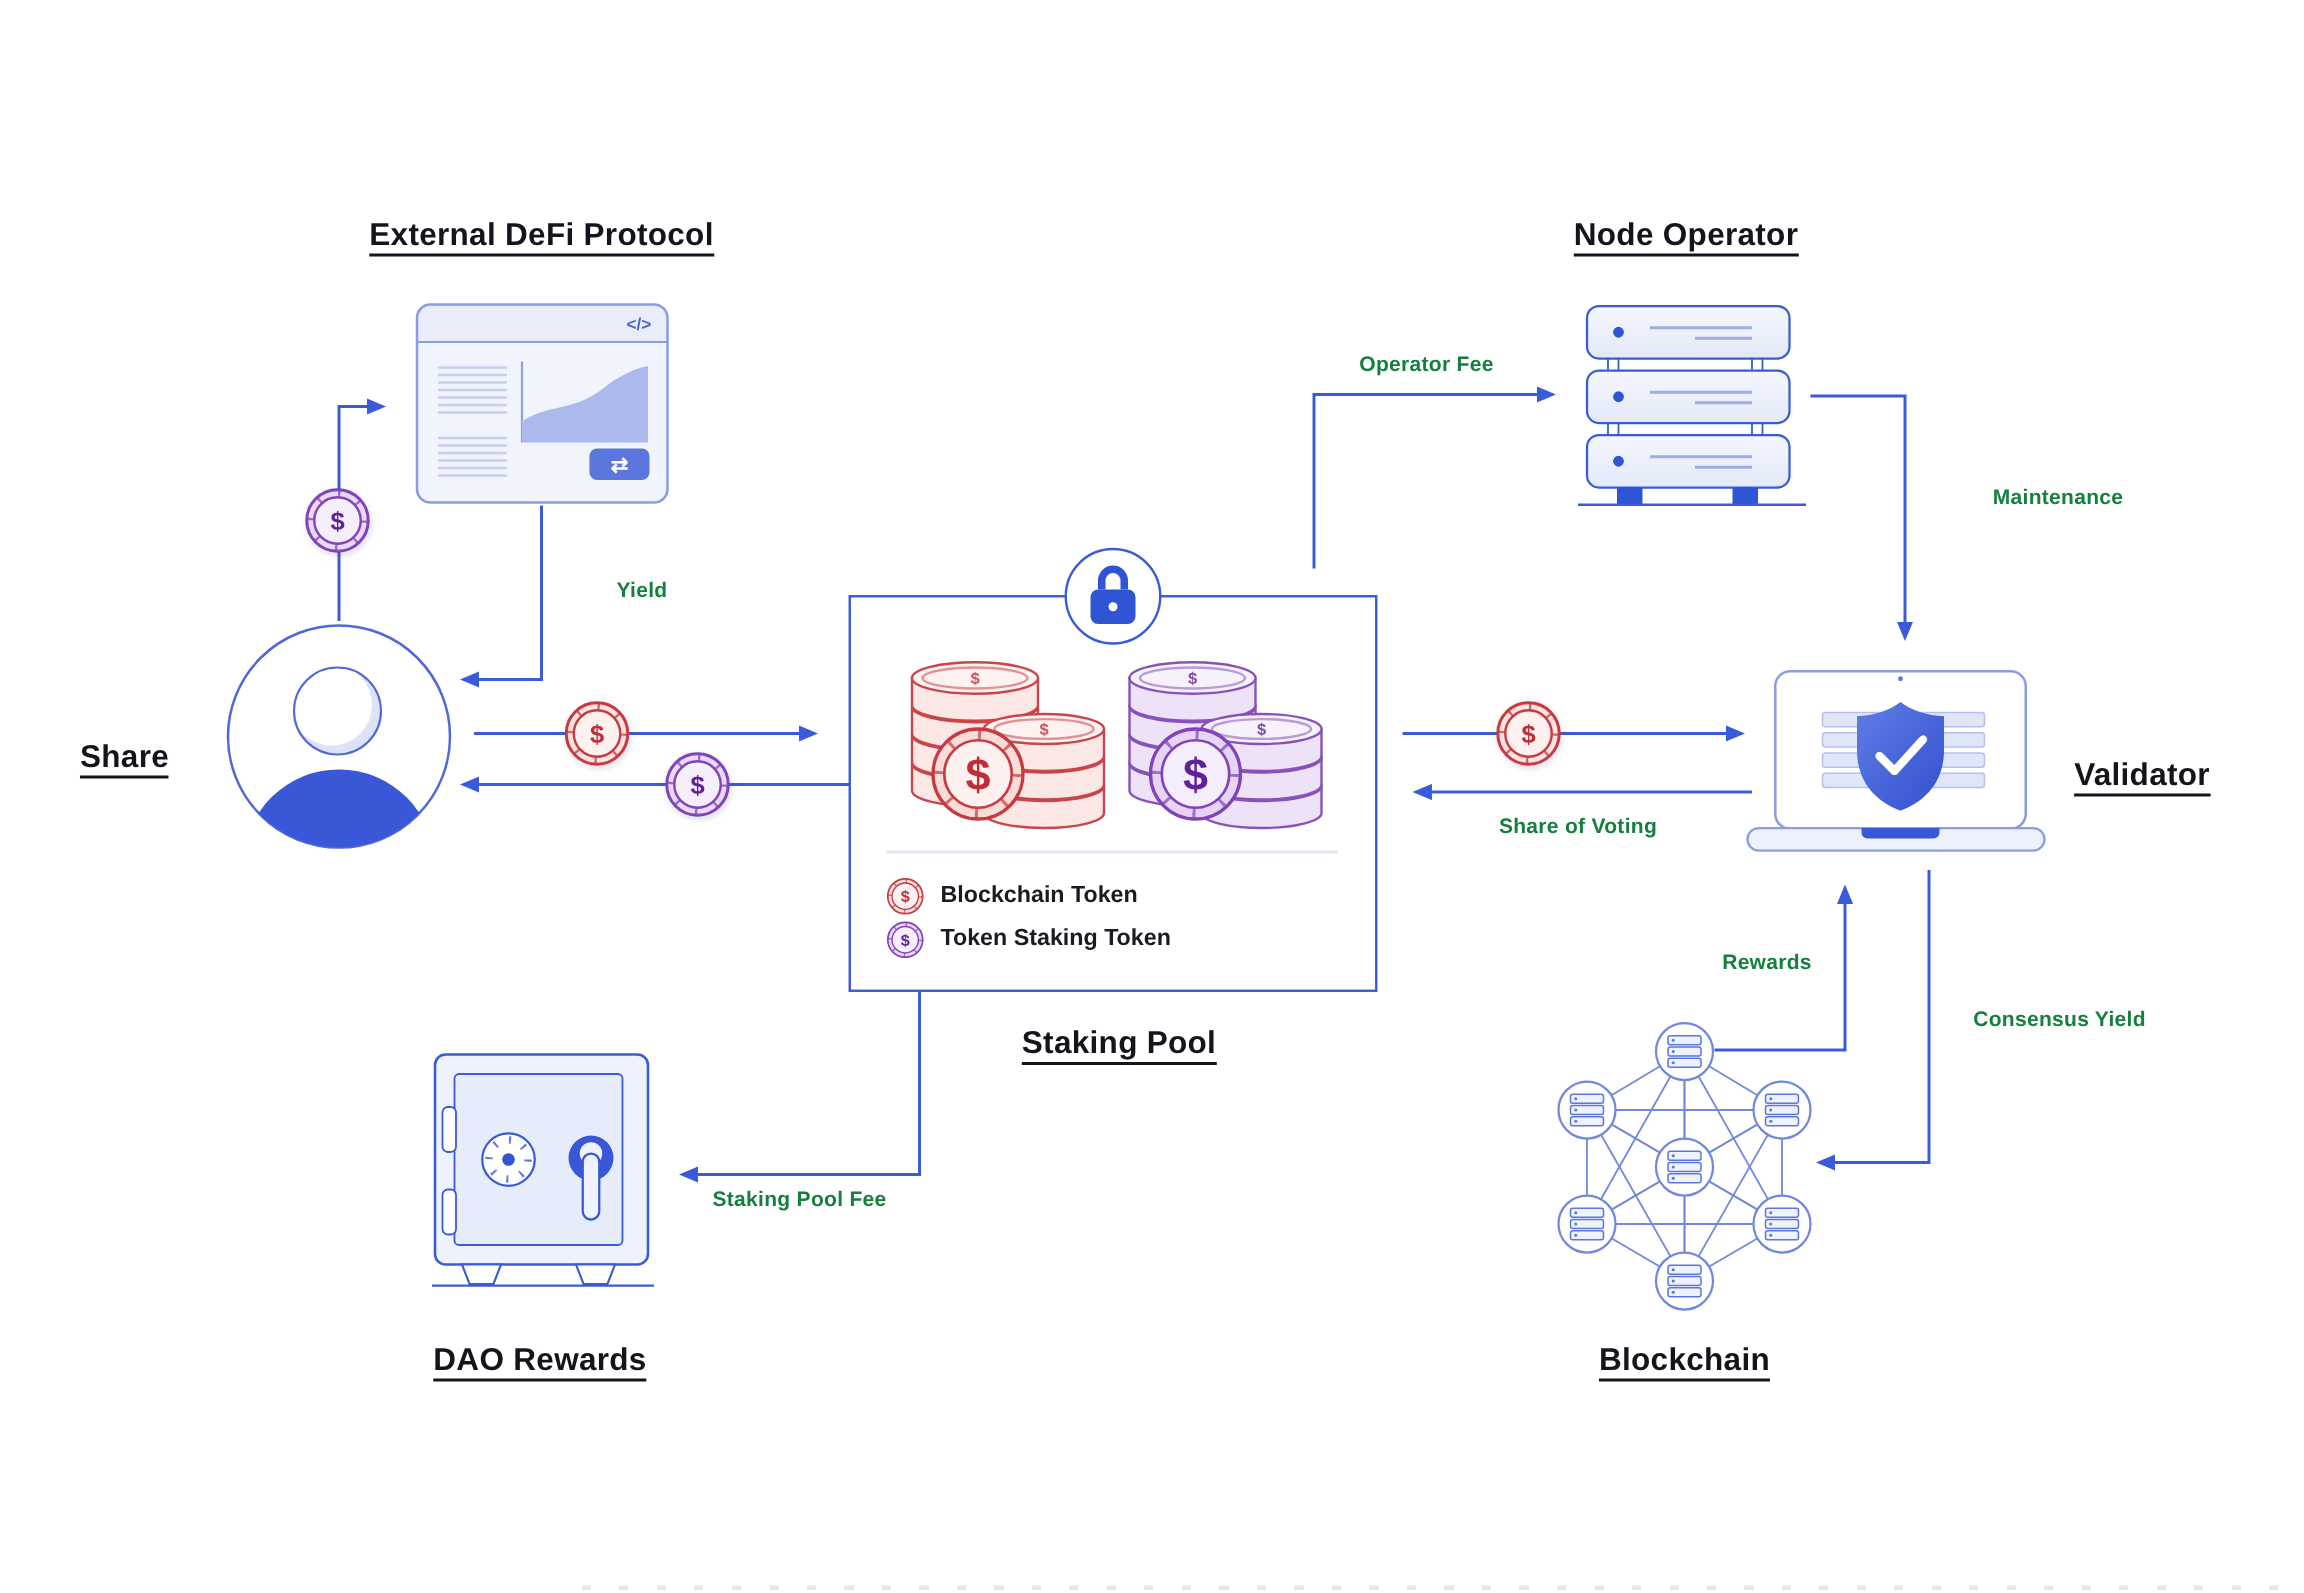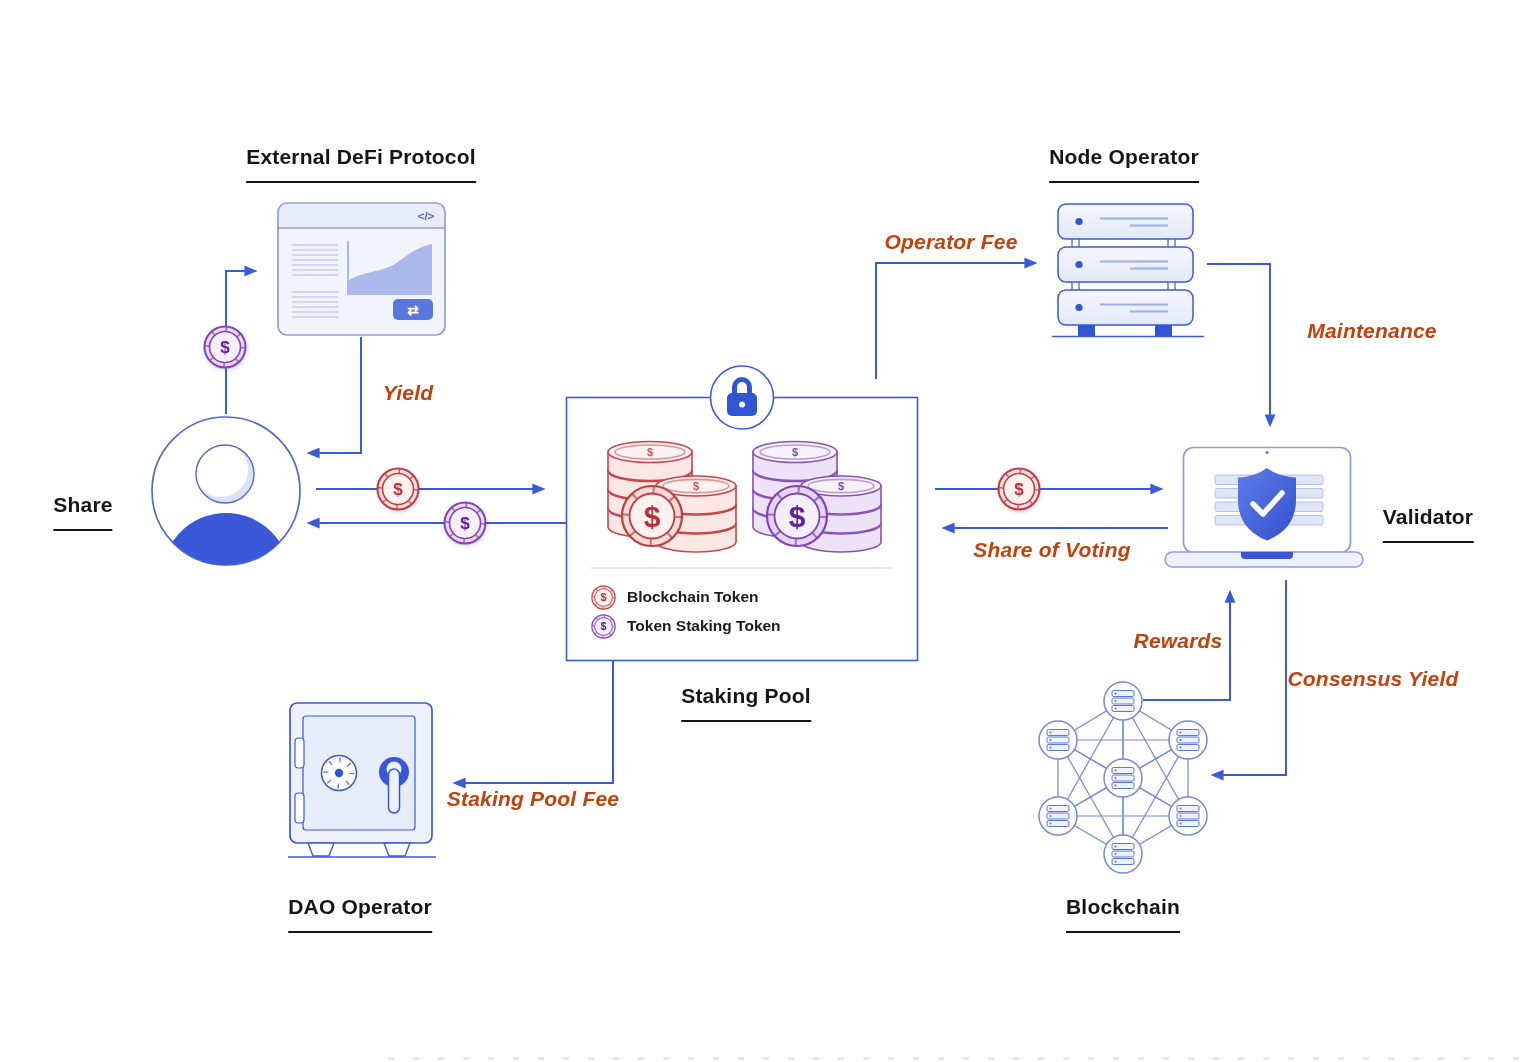--- a/index.html
+++ b/index.html
@@ -5,24 +5,24 @@
   html,body{margin:0;padding:0;background:#ffffff;}
   .canvas{
     position:relative;width:1536px;height:1062px;overflow:hidden;
     background:#ffffff;font-family:"Liberation Sans",sans-serif;
   }
   .abs{position:absolute;}
   .entity-label{
     position:absolute;transform:translate(-50%,-50%);
     font-size:21px;font-weight:700;color:#14141c;white-space:nowrap;letter-spacing:.2px;
   }
-  .entity-label .u{border-bottom:2.5px solid #14141c;padding-bottom:13px;}
+  .entity-label .u{border-bottom:2.5px solid #14141c;padding-bottom:1px;}
   .flow-label{
     position:absolute;transform:translate(-50%,-50%);
-    font-size:21px;font-weight:700;color:#c2410c;white-space:nowrap;letter-spacing:.2px;font-style:italic;
+    font-size:14px;font-weight:700;color:#15803d;white-space:nowrap;letter-spacing:.2px;
   }
   .legend-row{
     position:absolute;display:flex;align-items:center;gap:11px;height:26px;
     font-size:15.5px;font-weight:700;color:#1a1a22;white-space:nowrap;
   }
   .divider{position:absolute;background:#e2e6f3;height:1.5px;}
   .coin{filter:drop-shadow(1px 2px 2px rgba(60,60,120,0.18));}
   .bottom-dots{
     position:absolute;left:388px;right:0;bottom:2px;height:3px;opacity:.45;
     background:repeating-linear-gradient(90deg,#c9c9c9 0 6px,transparent 6px 25px);
@@ -416,24 +416,24 @@
           </g>
       </g>
     </g>
   </svg>
 
   <div class="entity-label" style="left:361px;top:157px"><span class="u">External DeFi Protocol</span></div>
   <div class="entity-label" style="left:1124px;top:157px"><span class="u">Node Operator</span></div>
   <div class="entity-label" style="left:83px;top:505px"><span class="u">Share</span></div>
   <div class="entity-label" style="left:1428px;top:517px"><span class="u">Validator</span></div>
   <div class="entity-label" style="left:746px;top:696px"><span class="u">Staking Pool</span></div>
-  <div class="entity-label" style="left:360px;top:907px"><span class="u">DAO Operator</span></div>
+  <div class="entity-label" style="left:360px;top:907px"><span class="u">DAO Rewards</span></div>
   <div class="entity-label" style="left:1123px;top:907px"><span class="u">Blockchain</span></div>
 
-  <div class="flow-label" style="left:408px;top:393px">Yield</div>
+  <div class="flow-label" style="left:428px;top:393px">Yield</div>
   <div class="flow-label" style="left:951px;top:242px">Operator Fee</div>
   <div class="flow-label" style="left:1372px;top:331px">Maintenance</div>
   <div class="flow-label" style="left:1052px;top:550px">Share of Voting</div>
   <div class="flow-label" style="left:1178px;top:641px">Rewards</div>
   <div class="flow-label" style="left:1373px;top:679px">Consensus Yield</div>
   <div class="flow-label" style="left:533px;top:799px">Staking Pool Fee</div>
 
   <div class="bottom-dots"></div>
 </div>
 

